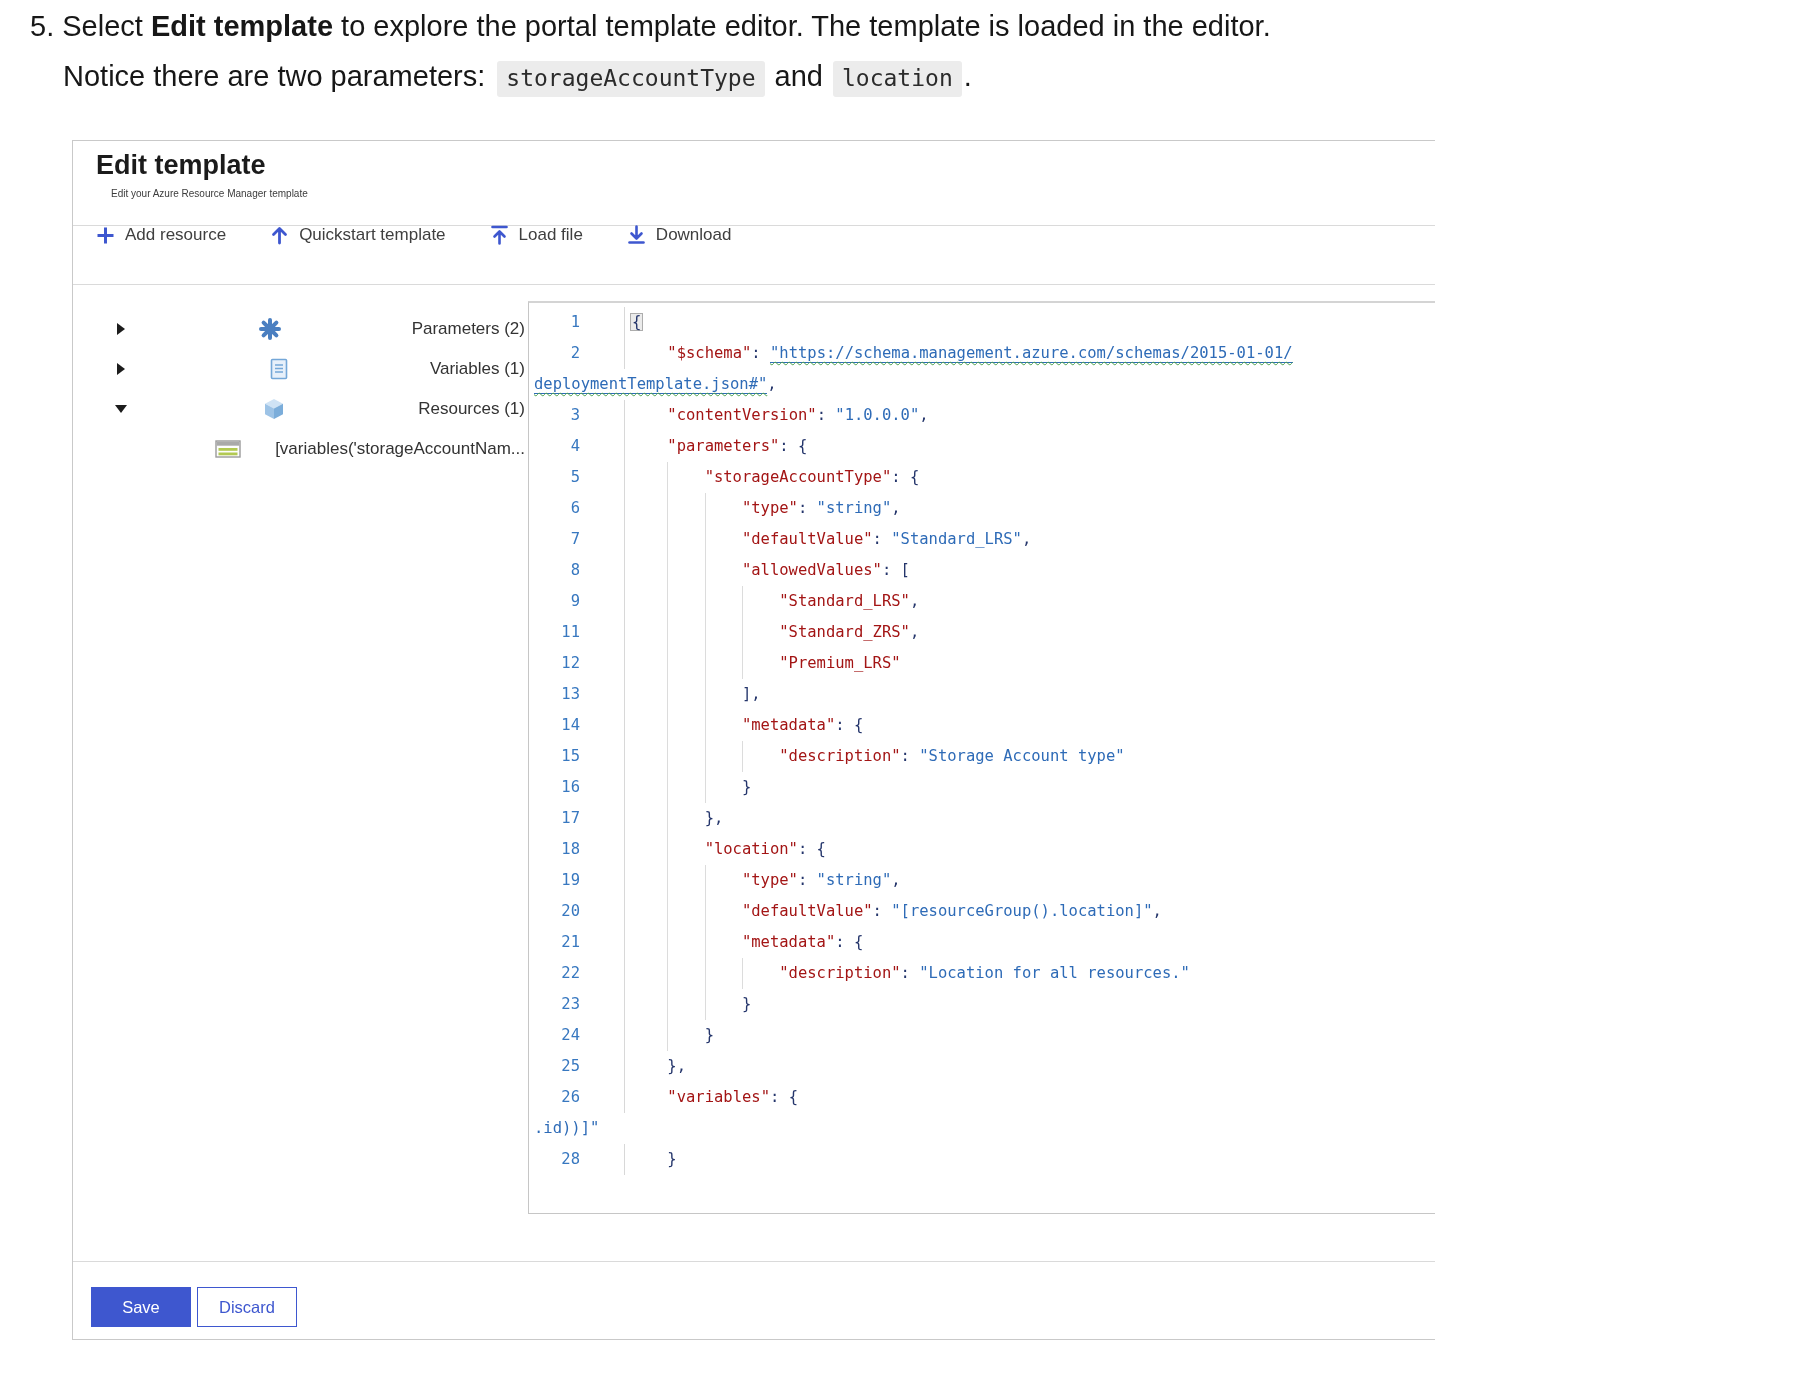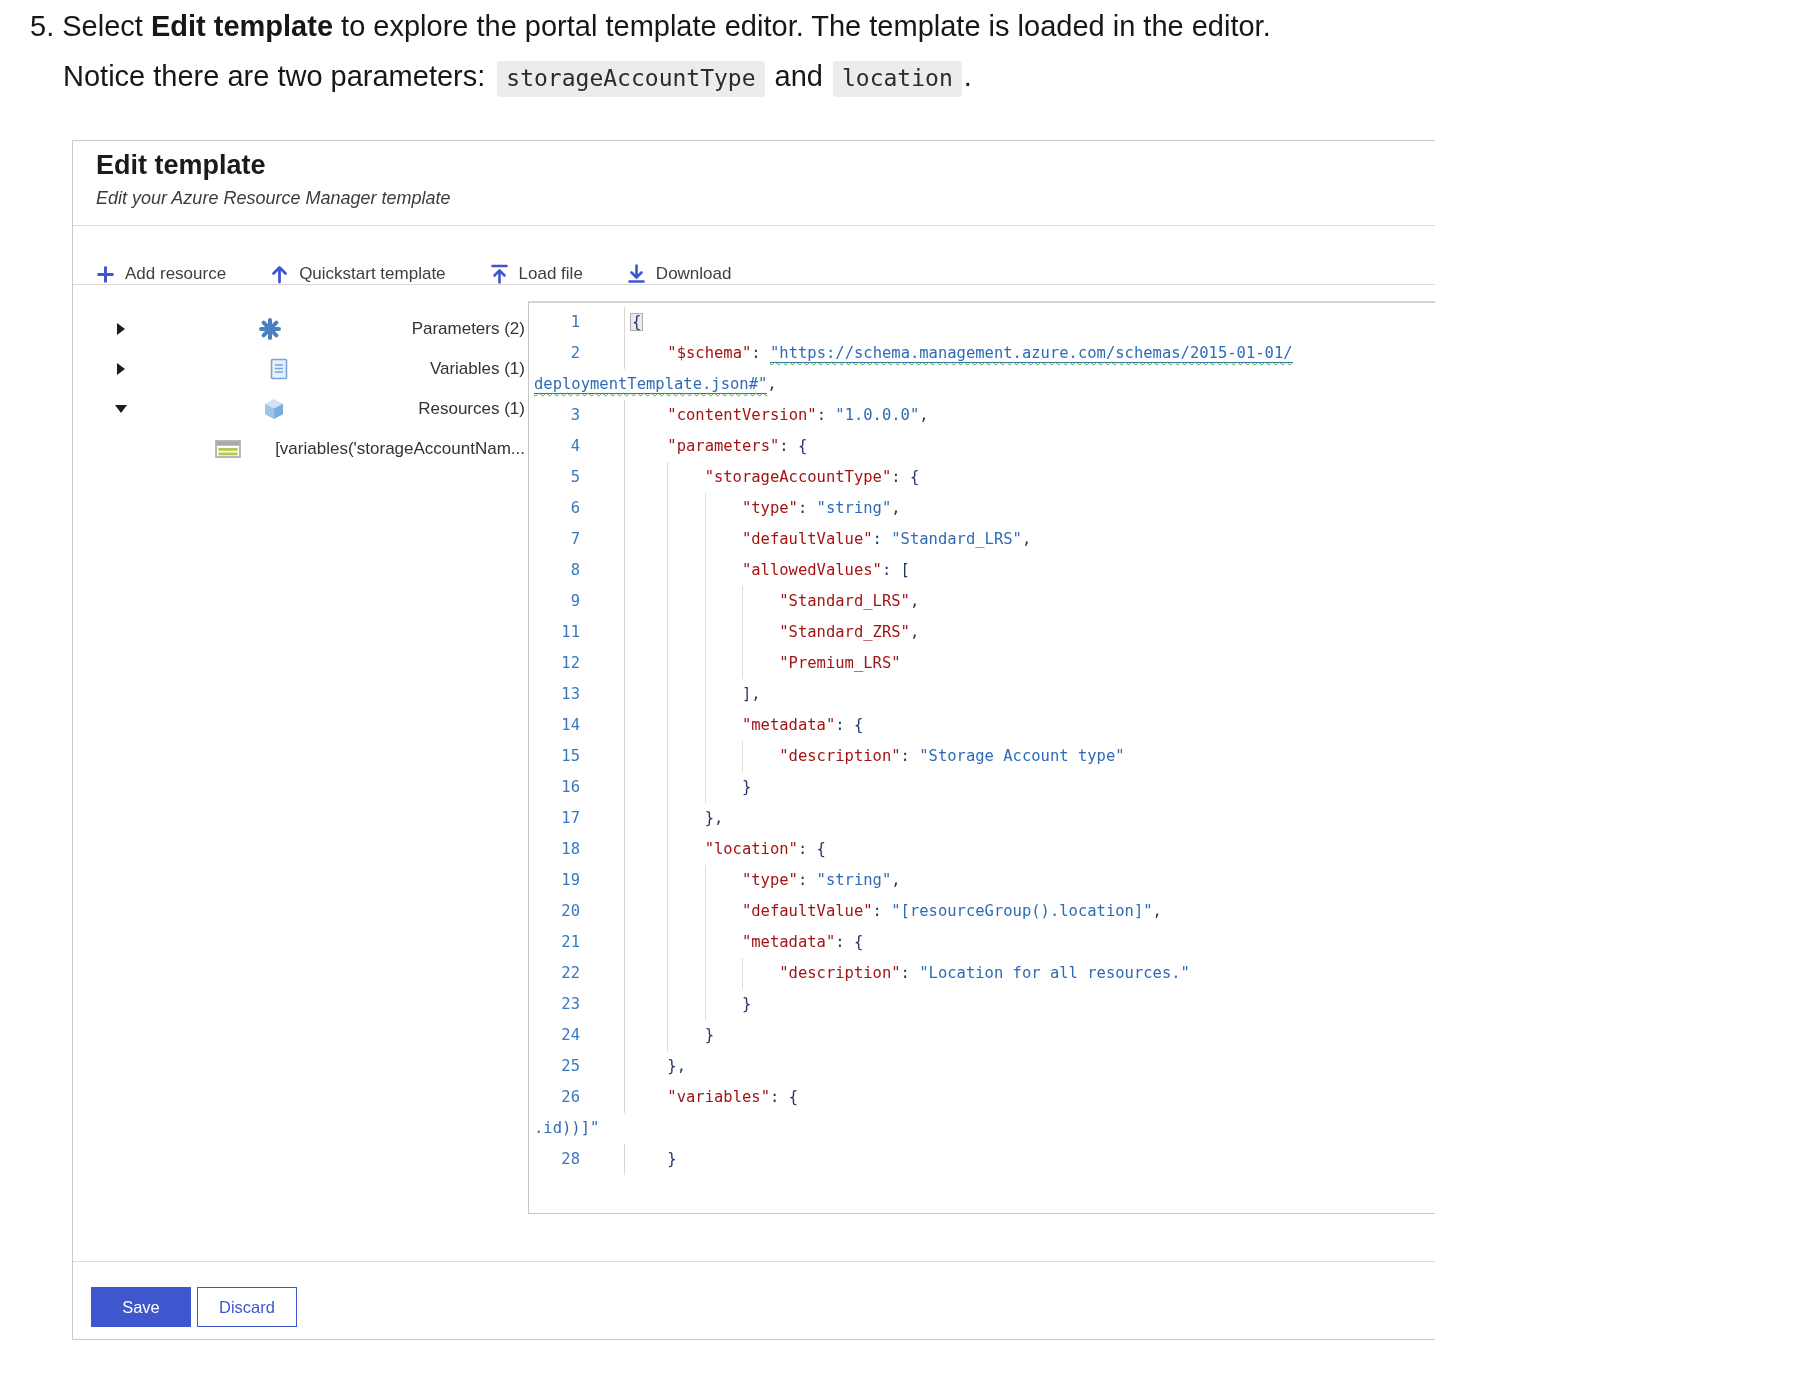--- a/index.html
+++ b/index.html
@@ -13,34 +13,34 @@
   .step b { font-weight:700; }
   .code-chip { font-family:"DejaVu Sans Mono", monospace; font-size:23px; background:#ececec;
                color:#2b2b2b; padding:3px 9px 5px 9px; border-radius:3px; display:inline-block; line-height:28px; }
   .chip1 { margin:0 10px 0 12px; }
   .chip2 { margin:0 2px 0 10px; }
 
   
   .dialog { position:absolute; left:72px; top:140px; width:1599px; height:1200px;
             background:#fff; border:1px solid #c9c9c9; }
   .dlg-title { position:absolute; left:23px; top:9px; font-size:27px; font-weight:700; color:#1b1b1b; }
-  .dlg-sub   { position:absolute; left:23px; top:47px; font-size:18px; color:#3c3c3c;font-style:italic; }
+  .dlg-sub   { position:absolute; left:38px; top:47px; font-size:10px; color:#3c3c3c; }
   .hr { position:absolute; left:0; right:0; height:1px; background:#dadada; }
   .hr-header  { top:84px; }
   .hr-toolbar { top:143px; }
   .hr-footer  { top:1120px; }
 
   .close-x { position:absolute; left:1556px; top:4px; width:28px; height:28px; cursor:pointer; z-index:1; }
   .badge { position:absolute; left:1516px; top:8px; width:58px; height:58px; border-radius:50%;
            background:#fff; box-shadow:0 1px 7px rgba(0,0,0,.20); display:flex; align-items:center;
            justify-content:center; color:var(--accent,#3e57cf); z-index:2; }
 
   
   .toolbar { position:absolute; left:23px; top:84px; height:59px; right:10px;
-             display:flex; align-items:flex-end; gap:44px; }
+             display:flex; align-items:flex-start; gap:44px; }
   .tbtn { display:flex; align-items:center; gap:10px; font-size:17px; color:#3f3f3f; cursor:pointer; }
   .ticon { display:flex; align-items:center; color:var(--accent,#3e57cf); }
 
   
   .tree { position:absolute; left:40px; top:168px; width:412px; }
   .titem { display:flex; align-items:center; height:40px; font-size:17px; color:#333; cursor:pointer; white-space:nowrap;justify-content:space-between; }
   .chev { width:16px; flex:0 0 16px; display:flex; justify-content:center; }
   .chev-right { width:0; height:0; border-top:6px solid transparent; border-bottom:6px solid transparent; border-left:8px solid #1c1c1c; }
   .chev-down  { width:0; height:0; border-left:6px solid transparent; border-right:6px solid transparent; border-top:8px solid #1c1c1c; }
   .ticon-tree { margin:0 9px 0 9px; display:flex; align-items:center; }

